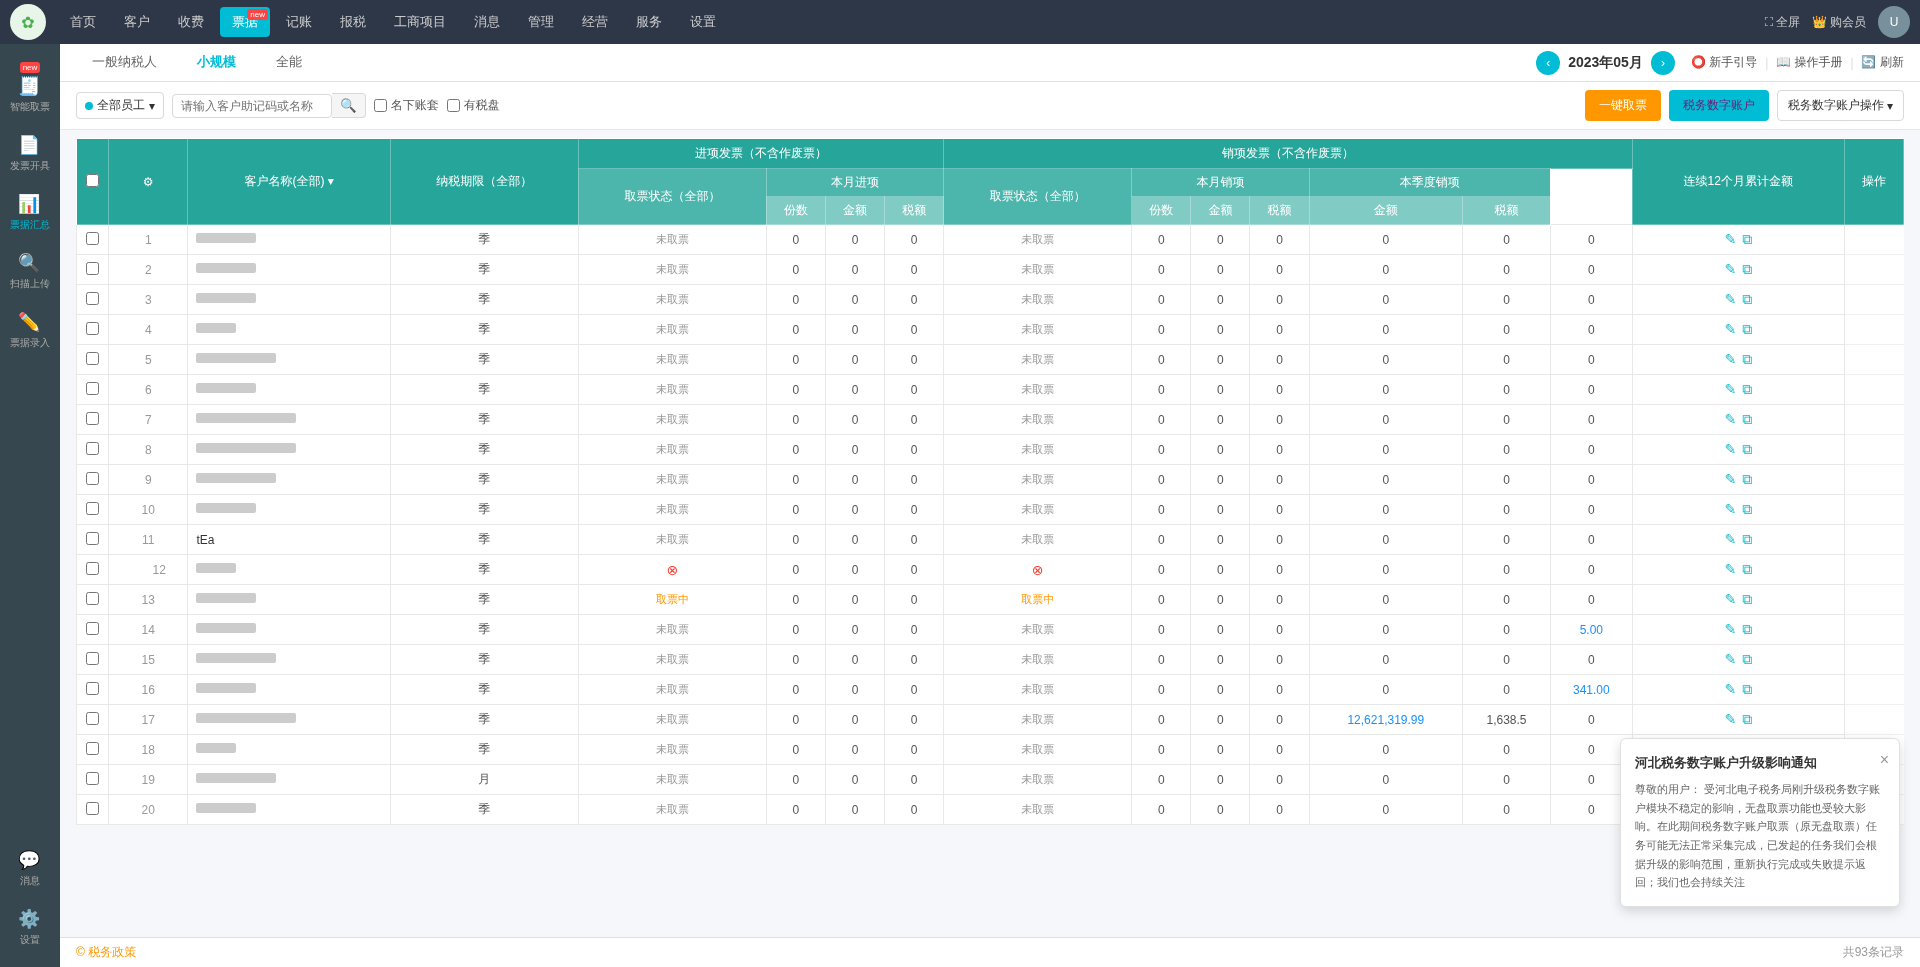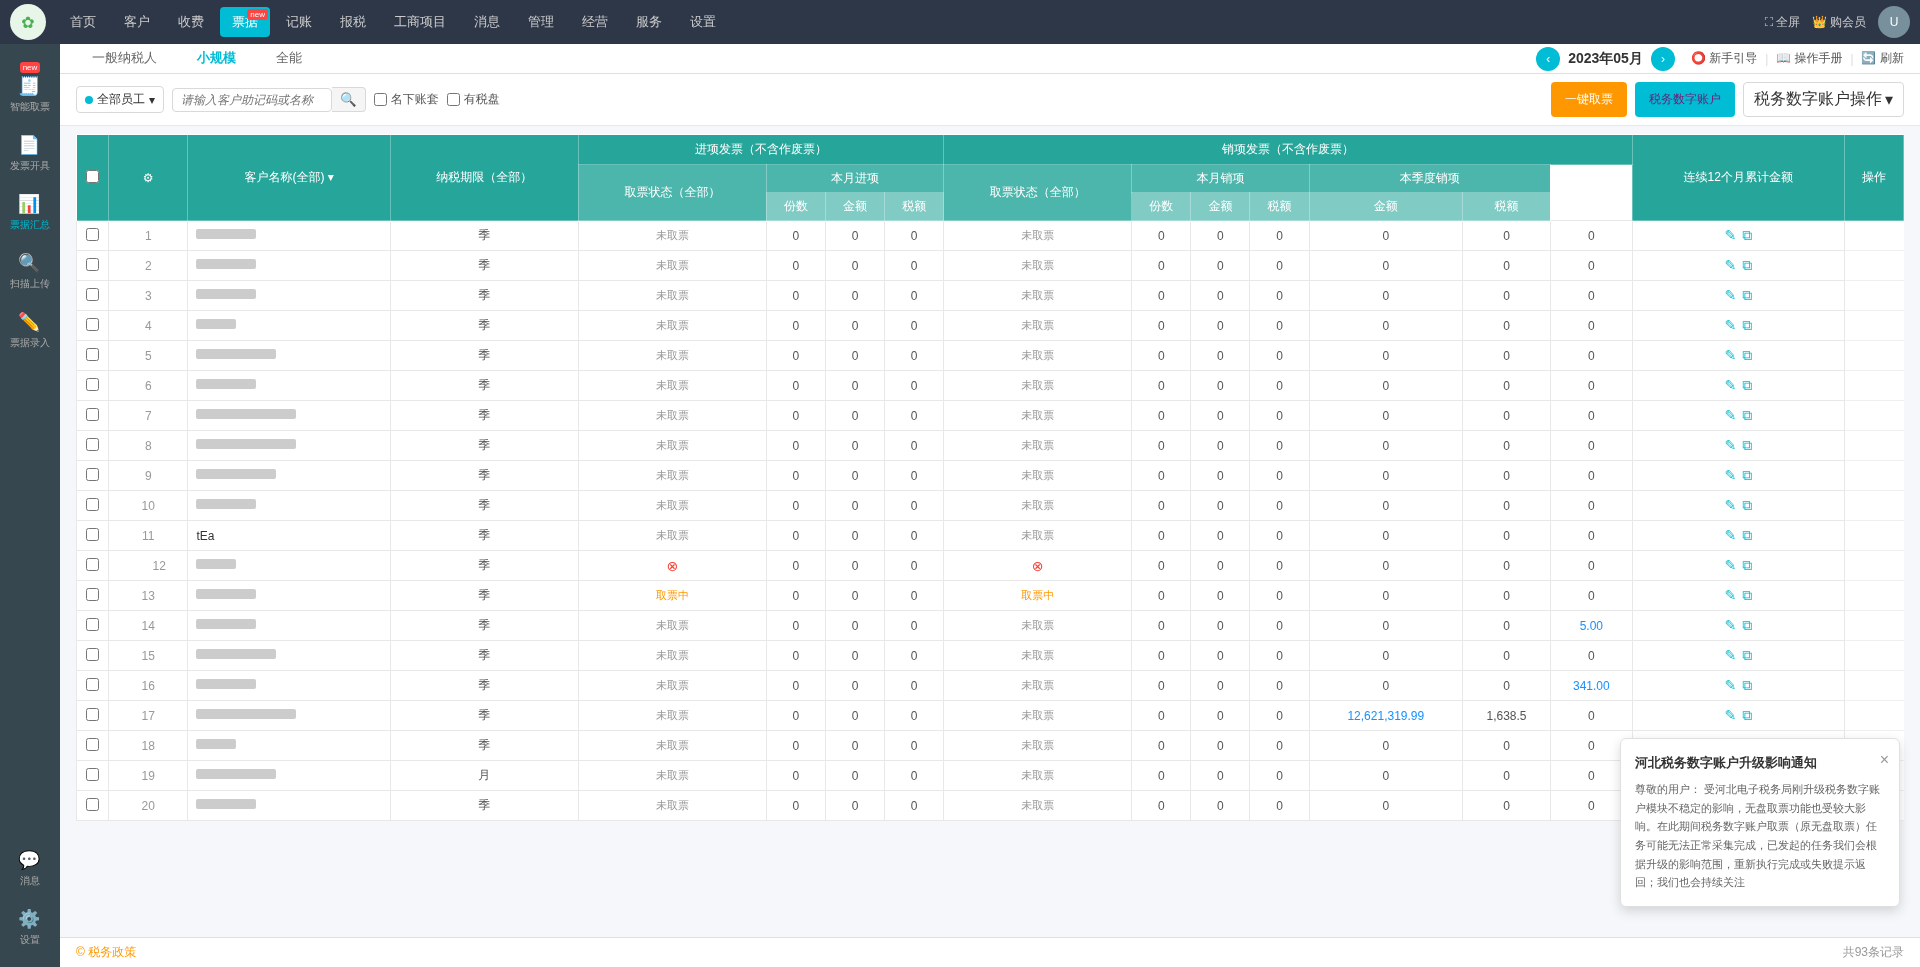--- a/index.html
+++ b/index.html
@@ -95,21 +95,21 @@
       flex-direction: column;
     }
 
     
     .sub-tabs {
       background: #fff;
       border-bottom: 1px solid #e0e0e0;
       display: flex;
       align-items: center;
       padding: 0 16px;
-      height: 30px;
+      height: 38px;
     }
     .sub-tab {
       padding: 12px 16px;
       cursor: pointer;
       color: #666;
       font-size: 13px;
       border-bottom: 2px solid transparent;
       display: flex; align-items: center; gap: 5px;
     }
     .sub-tab.active { color: #00bcd4; border-bottom-color: #00bcd4; font-weight: bold; }
@@ -157,21 +157,20 @@
       border-radius: 50%;
       background: #00bcd4;
     }
     .search-input {
       border: 1px solid #d9d9d9;
       border-radius: 4px;
       padding: 4px 8px;
       font-size: 12px;
       width: 160px;
       outline: none;
-      font-style: italic;
     }
     .search-btn {
       background: #f5f5f5;
       border: 1px solid #d9d9d9;
       border-left: none;
       padding: 4px 8px;
       cursor: pointer;
       border-radius: 0 4px 4px 0;
     }
     .checkbox-label {
@@ -196,21 +195,21 @@
       cursor: pointer;
       font-size: 12px;
     }
     .btn-default {
       background: #fff;
       color: #333;
       border: 1px solid #d9d9d9;
       padding: 6px 10px;
       border-radius: 4px;
       cursor: pointer;
-      font-size: 16px;
+      font-size: 12px;
       display: flex; align-items: center; gap: 3px;
     }
 
     
     .table-container {
       flex: 1;
       overflow: auto;
       padding: 8px 16px;
     }
     table {

